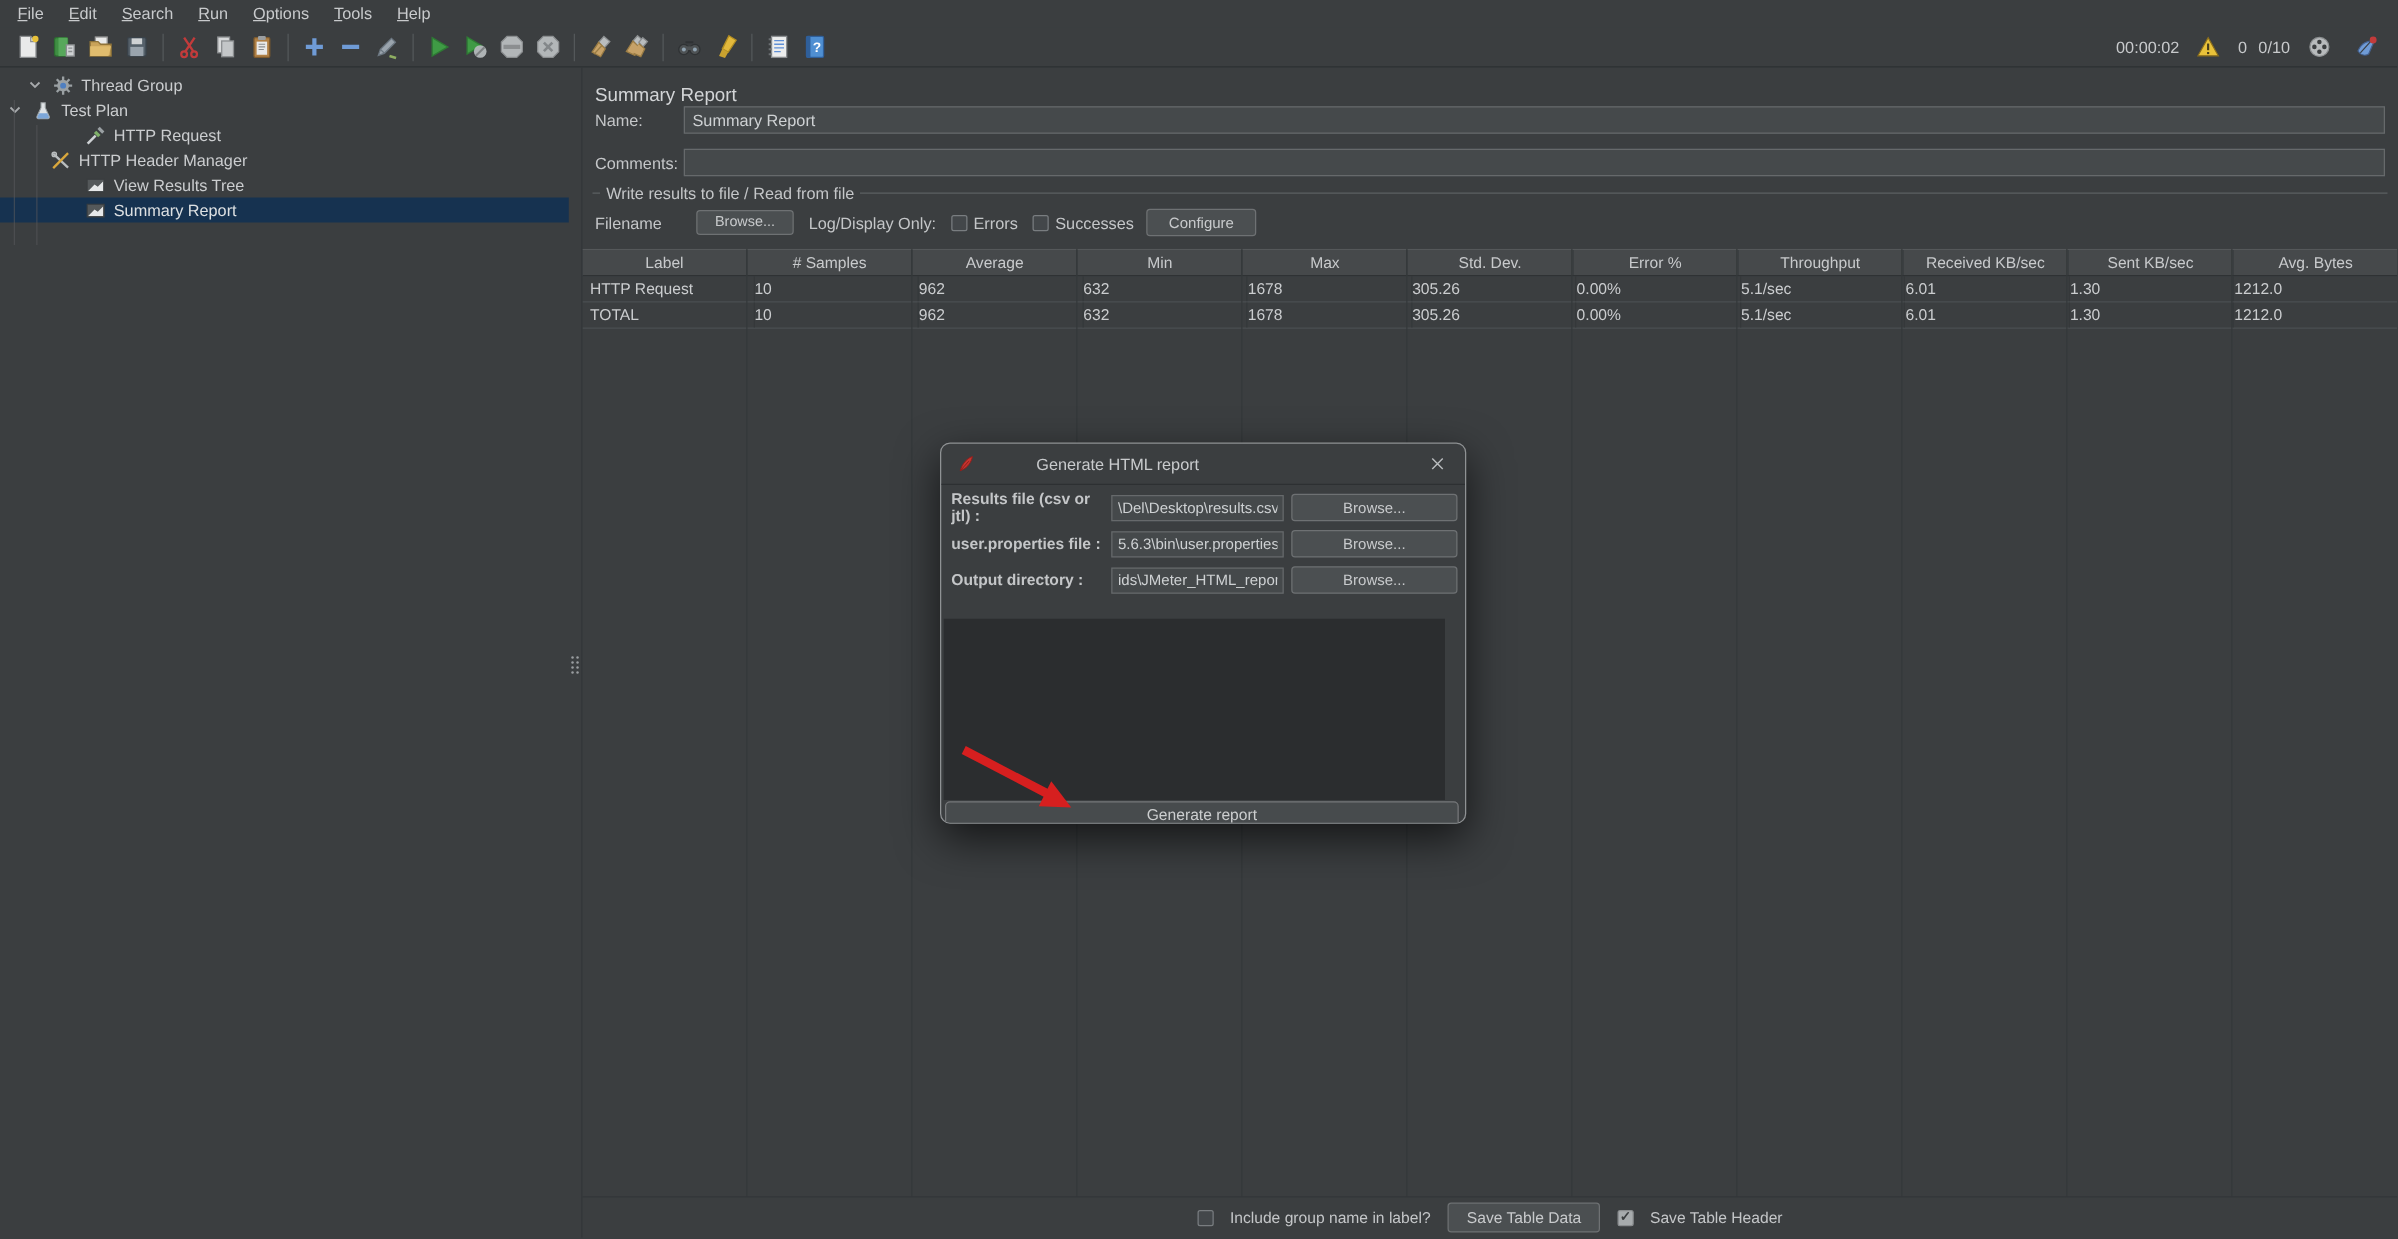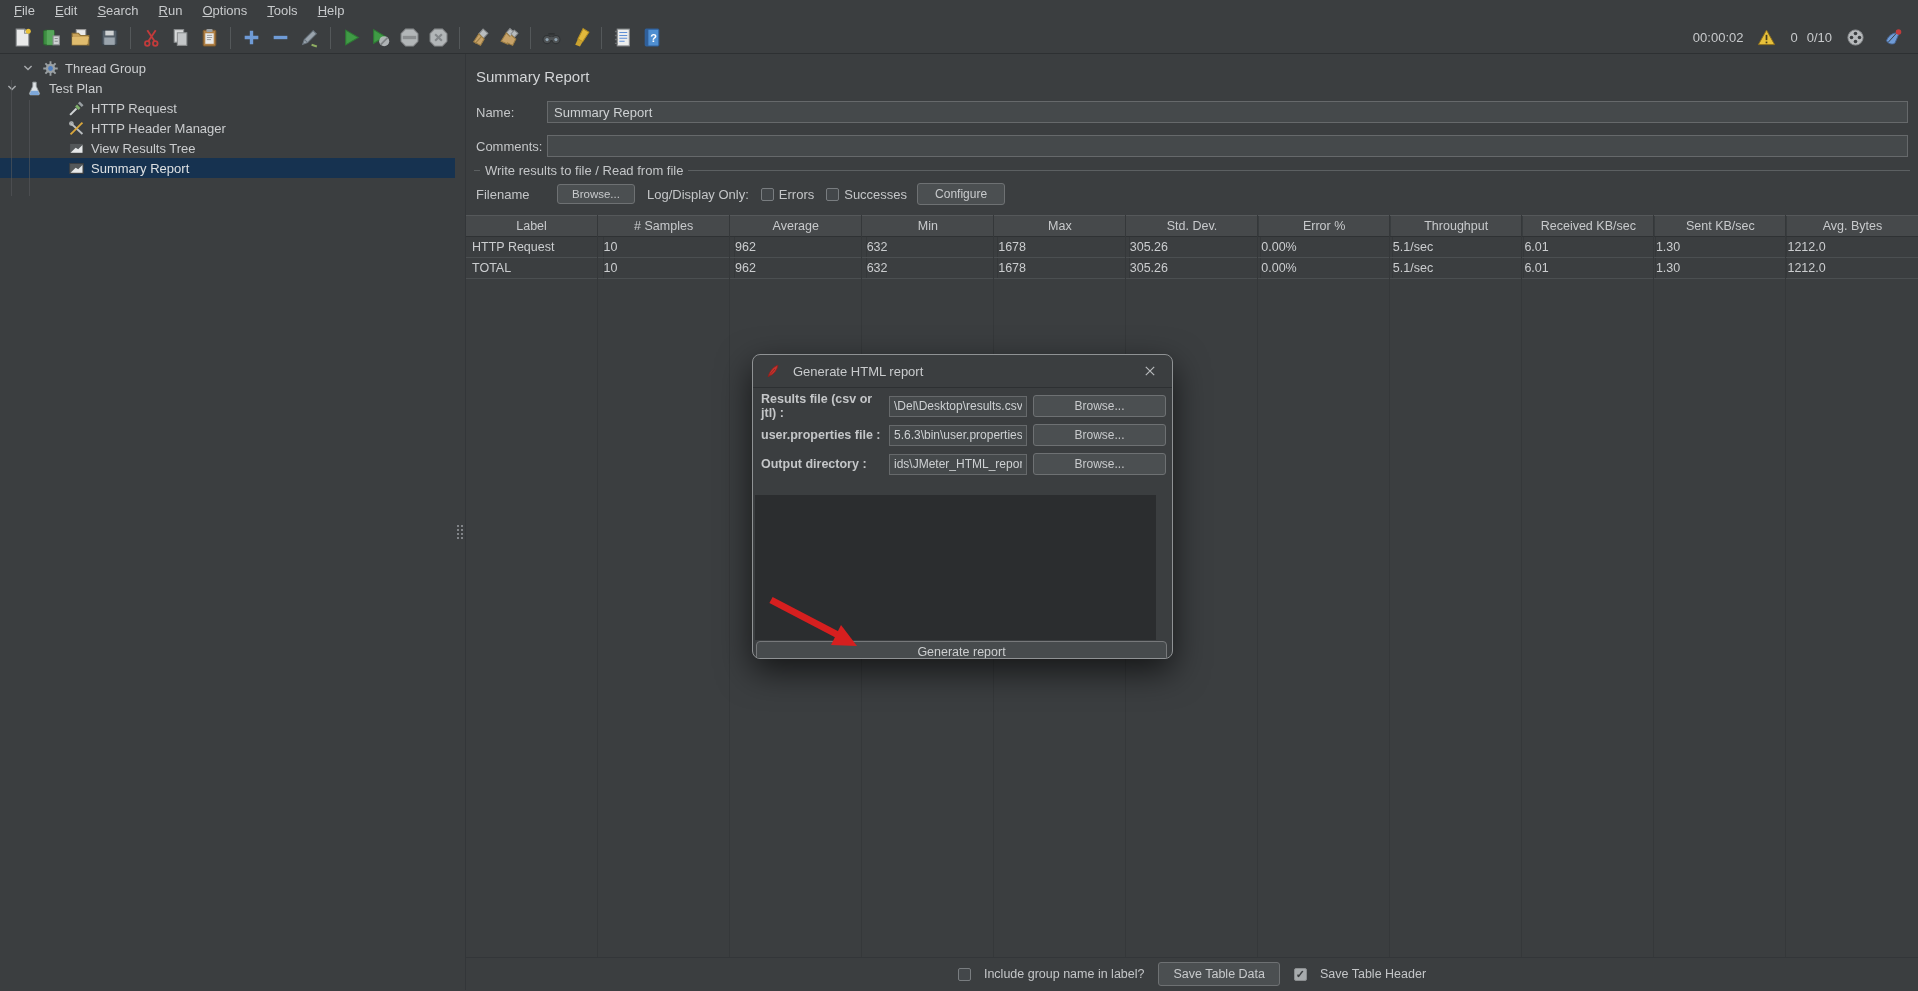--- a/index.html
+++ b/index.html
@@ -42,21 +42,21 @@
 
   .splitter { width:10px; flex:none; position:relative; cursor:col-resize; }
   .splitter .grip { position:absolute; left:2px; top:464px; width:6px; height:28px;
     display:grid; grid-template-columns:2px 2px; gap:2px; align-content:center; justify-content:center; }
   .splitter .grip i { width:2px; height:2px; background:#9a9da0; border-radius:1px; }
 
   
   .main-panel { flex:1; display:flex; flex-direction:column; position:relative; border-left:1px solid #333639; min-width:0; }
   .panel-title { margin:14px 0 0 10px; font-size:15px; color:#d3d5d7; }
   .form-row { display:flex; align-items:center; margin:0 10px; }
-  .row-name { margin-top:16px; }
+  .row-name { }
   .row-comments { margin-top:12px; }
   .field-label { width:71px; flex:none; color:#c4c6c8; }
   .text-input { flex:1; height:22px; background:#45494b; border:1px solid #66696b; color:#ced1d3;
     font-family:"Liberation Sans",sans-serif; font-size:13px; padding:0 6px; outline:none; }
   .group-title { display:flex; align-items:center; margin:6px 8px 0 8px; font-size:13px; color:#c4c6c8; }
   .group-title:before { content:""; width:6px; height:1px; background:#5c6062; margin-right:5px; }
   .group-title:after { content:""; flex:1; height:1px; background:#5c6062; margin-left:5px; }
   .row-filename { margin-top:5px; }
   .filename-input { flex:none; width:950px; height:24px; }
   .btn { background:#4b4f51; border:1px solid #6e7173; border-radius:3px; color:#c8cacc;
@@ -83,21 +83,21 @@
   .col-lines { position:absolute; inset:0; pointer-events:none; }
   .col-lines i { position:absolute; top:0; bottom:0; width:1px; background:#35383a; }
 
   
   .footer-bar { height:33px; flex:none; display:flex; align-items:center; justify-content:center; gap:8px; border-top:1px solid #333639; font-size:12.5px; }
   .footer-bar .btn { margin:0 6px; padding:4px 14px; font-size:12.5px; }
 
   
   .dialog { position:absolute; left:752px; top:354px; width:421px; height:305px; background:#3b3e40;
     border:1px solid #8f9294; border-radius:8px; box-shadow:0 12px 34px rgba(0,0,0,.65); z-index:10; overflow:hidden; }
-  .dialog-titlebar { height:33px; display:flex; align-items:center; padding:0 12px; border-bottom:1px solid #2d3032; }
+  .dialog-titlebar { height:33px; display:flex; align-items:center; padding:0 12px; border-bottom:1px solid #2d3032;gap:36px; }
   .dialog-titlebar .dlg-icon { width:16px; height:16px; }
   .dialog-titlebar .dlg-icon svg { width:16px; height:16px; }
   .dialog-title { margin-left:12px; font-size:13px; color:#c9cbcd; }
   .dlg-close { margin-left:auto; width:20px; height:20px; display:flex; align-items:center; justify-content:center; }
   .dlg-close svg { width:14px; height:14px; }
   .dialog-body { position:relative; height:270px; }
   .d-row { display:flex; align-items:center; margin:7px 6px 0 8px; height:22px; }
   .d-label { width:128px; flex:none; font-size:12.5px; color:#c4c6c8;font-weight:bold; }
   .d-input { width:138px; flex:none; height:21px; background:#45494b; border:1px solid #66696b; color:#ced1d3;
     font-family:"Liberation Sans",sans-serif; font-size:12px; padding:0 4px; outline:none; }
@@ -332,21 +332,21 @@
           <span class="chev hidden"><svg viewBox="0 0 20 20" xmlns="http://www.w3.org/2000/svg">
               <path d="M5.5 7.5l4.5 4.5 4.5-4.5" fill="none" stroke="#a7aaac" stroke-width="1.8"></path>
             </svg></span>
           <span class="node-icon"><svg viewBox="0 0 20 20" xmlns="http://www.w3.org/2000/svg">
               <path d="M2.5 17.5l7.5-7.5" stroke="#cfd3d5" stroke-width="2.4"></path>
               <path d="M9.5 6.5l4 4" stroke="#7fb069" stroke-width="3.2"></path>
               <path d="M12.8 2.8l4.4 4.4" stroke="#9aa0a3" stroke-width="3"></path>
             </svg></span>
           <span class="tree-label">HTTP Request</span>
         </div>
-        <div class="tree-row" style="padding-left: 46px;">
+        <div class="tree-row" style="padding-left: 18px;">
           <span class="chev hidden"><svg viewBox="0 0 20 20" xmlns="http://www.w3.org/2000/svg">
               <path d="M5.5 7.5l4.5 4.5 4.5-4.5" fill="none" stroke="#a7aaac" stroke-width="1.8"></path>
             </svg></span>
           <span class="node-icon"><svg viewBox="0 0 20 20" xmlns="http://www.w3.org/2000/svg">
               <path d="M3 3.5l14 13" stroke="#b9bdbf" stroke-width="2.2"></path>
               <circle cx="4" cy="4.2" r="2" fill="none" stroke="#b9bdbf" stroke-width="1.4"></circle>
               <path d="M17 3L3 17" stroke="#d9a73c" stroke-width="2.2"></path>
             </svg></span>
           <span class="tree-label">HTTP Header Manager</span>
         </div>

